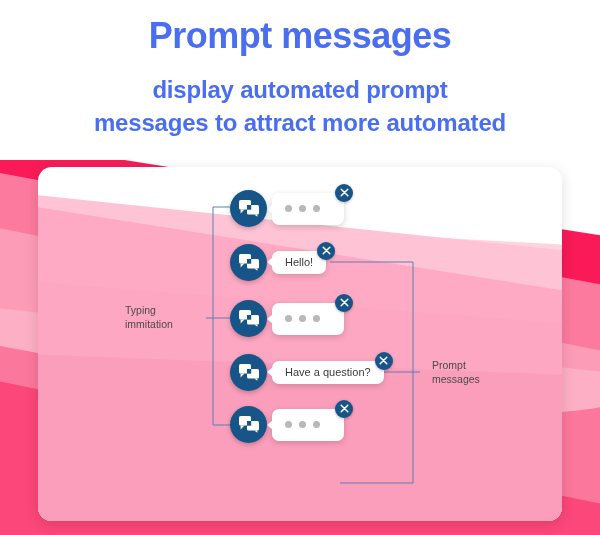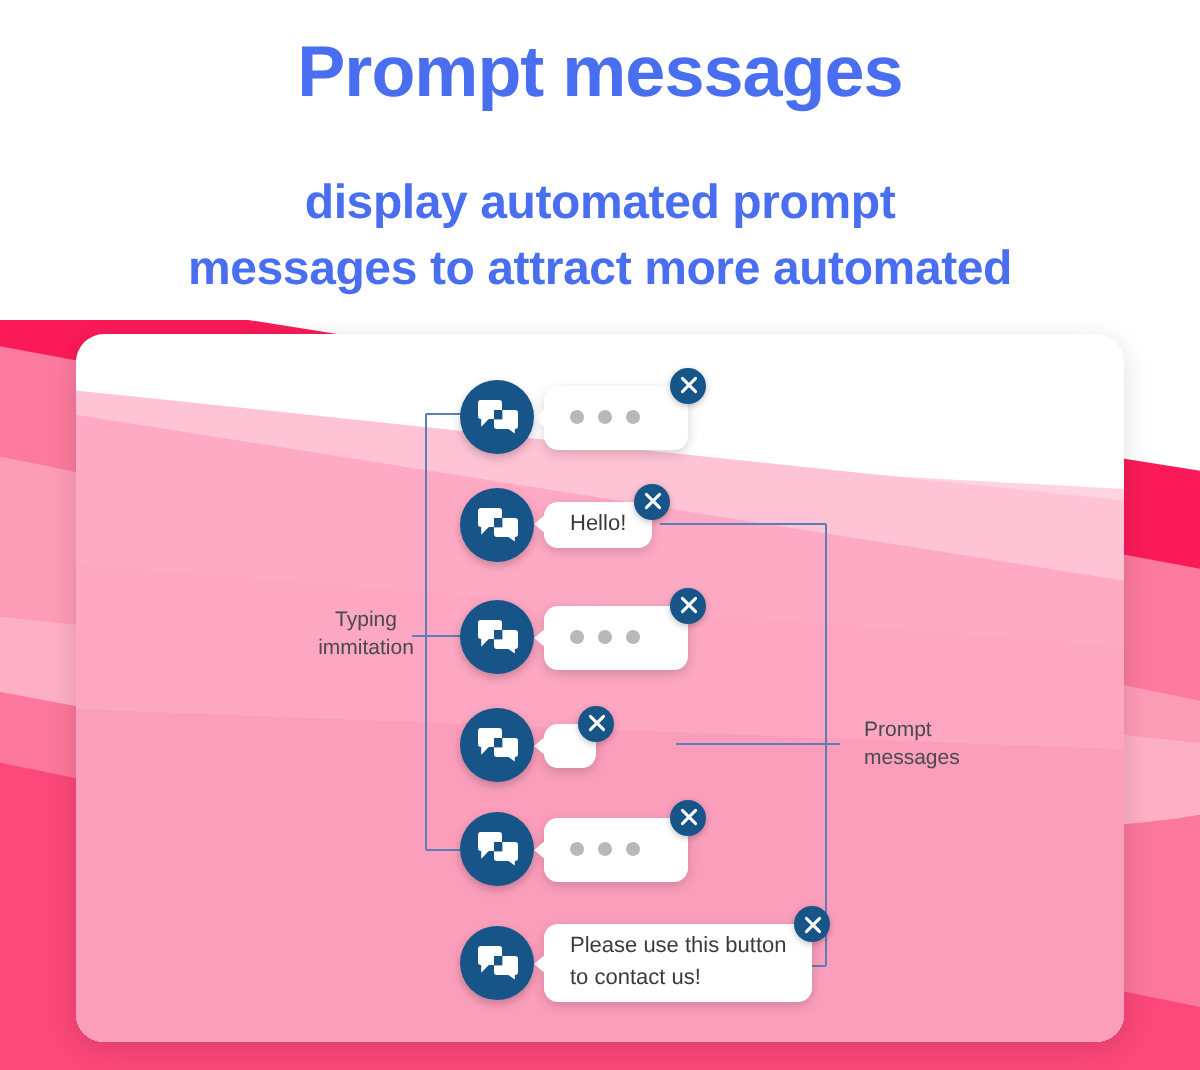--- a/index.html
+++ b/index.html
@@ -30,21 +30,21 @@
   .title {
     margin: 0;
     padding-top: 14px;
     font-size: 36px;
     font-weight: bold;
     letter-spacing: -0.5px;
     color: #4a6ef0;
     line-height: 1.2;
   }
   .subtitle {
-    margin: 12px;
+    margin: 0;
     padding-top: 16px;
     font-size: 24px;
     font-weight: bold;
     color: #4a6ef0;
     line-height: 1.38;
     letter-spacing: -0.2px;
   }
   .subtitle-line { display: block; }
 
   
@@ -239,24 +239,24 @@
   
   .annot {
     position: absolute;
     font-size: 10.5px;
     color: #4a4a4a;
     line-height: 1.35;
     z-index: 22;
     white-space: pre-line;
   }
   .annot-left {
-    left: 144px;
+    left: 125px;
     top: 303px;
     width: 78px;
-    text-align: center;
+    text-align: left;
   }
   .annot-right {
     left: 420px;
     top: 358px;
     width: 90px;
     text-align: left;
     margin-left: 12px;
   }
 </style>
 </head>
@@ -370,20 +370,21 @@
     <div class="avatar">
       <svg width="20" height="17" viewBox="0 0 20 17">
         <rect x="0" y="0" width="12" height="9.5" rx="1.5" fill="#ffffff"></rect>
         <path d="M1.6 9.5 L1.6 13.4 L5.4 9.5 Z" fill="#ffffff"></path>
         <rect x="8" y="5" width="12" height="9.5" rx="1.5" fill="#ffffff"></rect>
         <path d="M18.4 14.5 L18.4 16.8 L15.2 14.5 Z" fill="#ffffff"></path>
         <rect x="8" y="5" width="4.2" height="4.7" fill="#175589"></rect>
       </svg>
     </div>
     <div class="bubble">
+      <span>Have a question?</span>
       <span class="close-btn">
         <svg width="9" height="9" viewBox="0 0 9 9">
             <path d="M1.2 1.2 L7.8 7.8 M7.8 1.2 L1.2 7.8" stroke="#ffffff" stroke-width="1.5" stroke-linecap="round"></path>
           </svg>
       </span>
     </div>
   </div>
 
   <div class="row" style="top:406px;">
     <div class="avatar">
@@ -402,40 +403,20 @@
         <span class="dot"></span>
       </span>
       <span class="close-btn">
         <svg width="9" height="9" viewBox="0 0 9 9">
             <path d="M1.2 1.2 L7.8 7.8 M7.8 1.2 L1.2 7.8" stroke="#ffffff" stroke-width="1.5" stroke-linecap="round"></path>
           </svg>
       </span>
     </div>
   </div>
 
-  <div class="row" style="top:462px;">
-    <div class="avatar">
-      <svg width="20" height="17" viewBox="0 0 20 17">
-        <rect x="0" y="0" width="12" height="9.5" rx="1.5" fill="#ffffff"></rect>
-        <path d="M1.6 9.5 L1.6 13.4 L5.4 9.5 Z" fill="#ffffff"></path>
-        <rect x="8" y="5" width="12" height="9.5" rx="1.5" fill="#ffffff"></rect>
-        <path d="M18.4 14.5 L18.4 16.8 L15.2 14.5 Z" fill="#ffffff"></path>
-        <rect x="8" y="5" width="4.2" height="4.7" fill="#175589"></rect>
-      </svg>
-    </div>
-    <div class="bubble">
-      <span>Please use this button
-to contact us!</span>
-      <span class="close-btn">
-        <svg width="9" height="9" viewBox="0 0 9 9">
-            <path d="M1.2 1.2 L7.8 7.8 M7.8 1.2 L1.2 7.8" stroke="#ffffff" stroke-width="1.5" stroke-linecap="round"></path>
-          </svg>
-      </span>
-    </div>
-  </div>
 
 </div>
 
 <div class="annot annot-left">Typing
 immitation</div>
 <div class="annot annot-right">Prompt
 messages</div>
 
 <div class="header">
   <h1 class="title">Prompt messages</h1>

